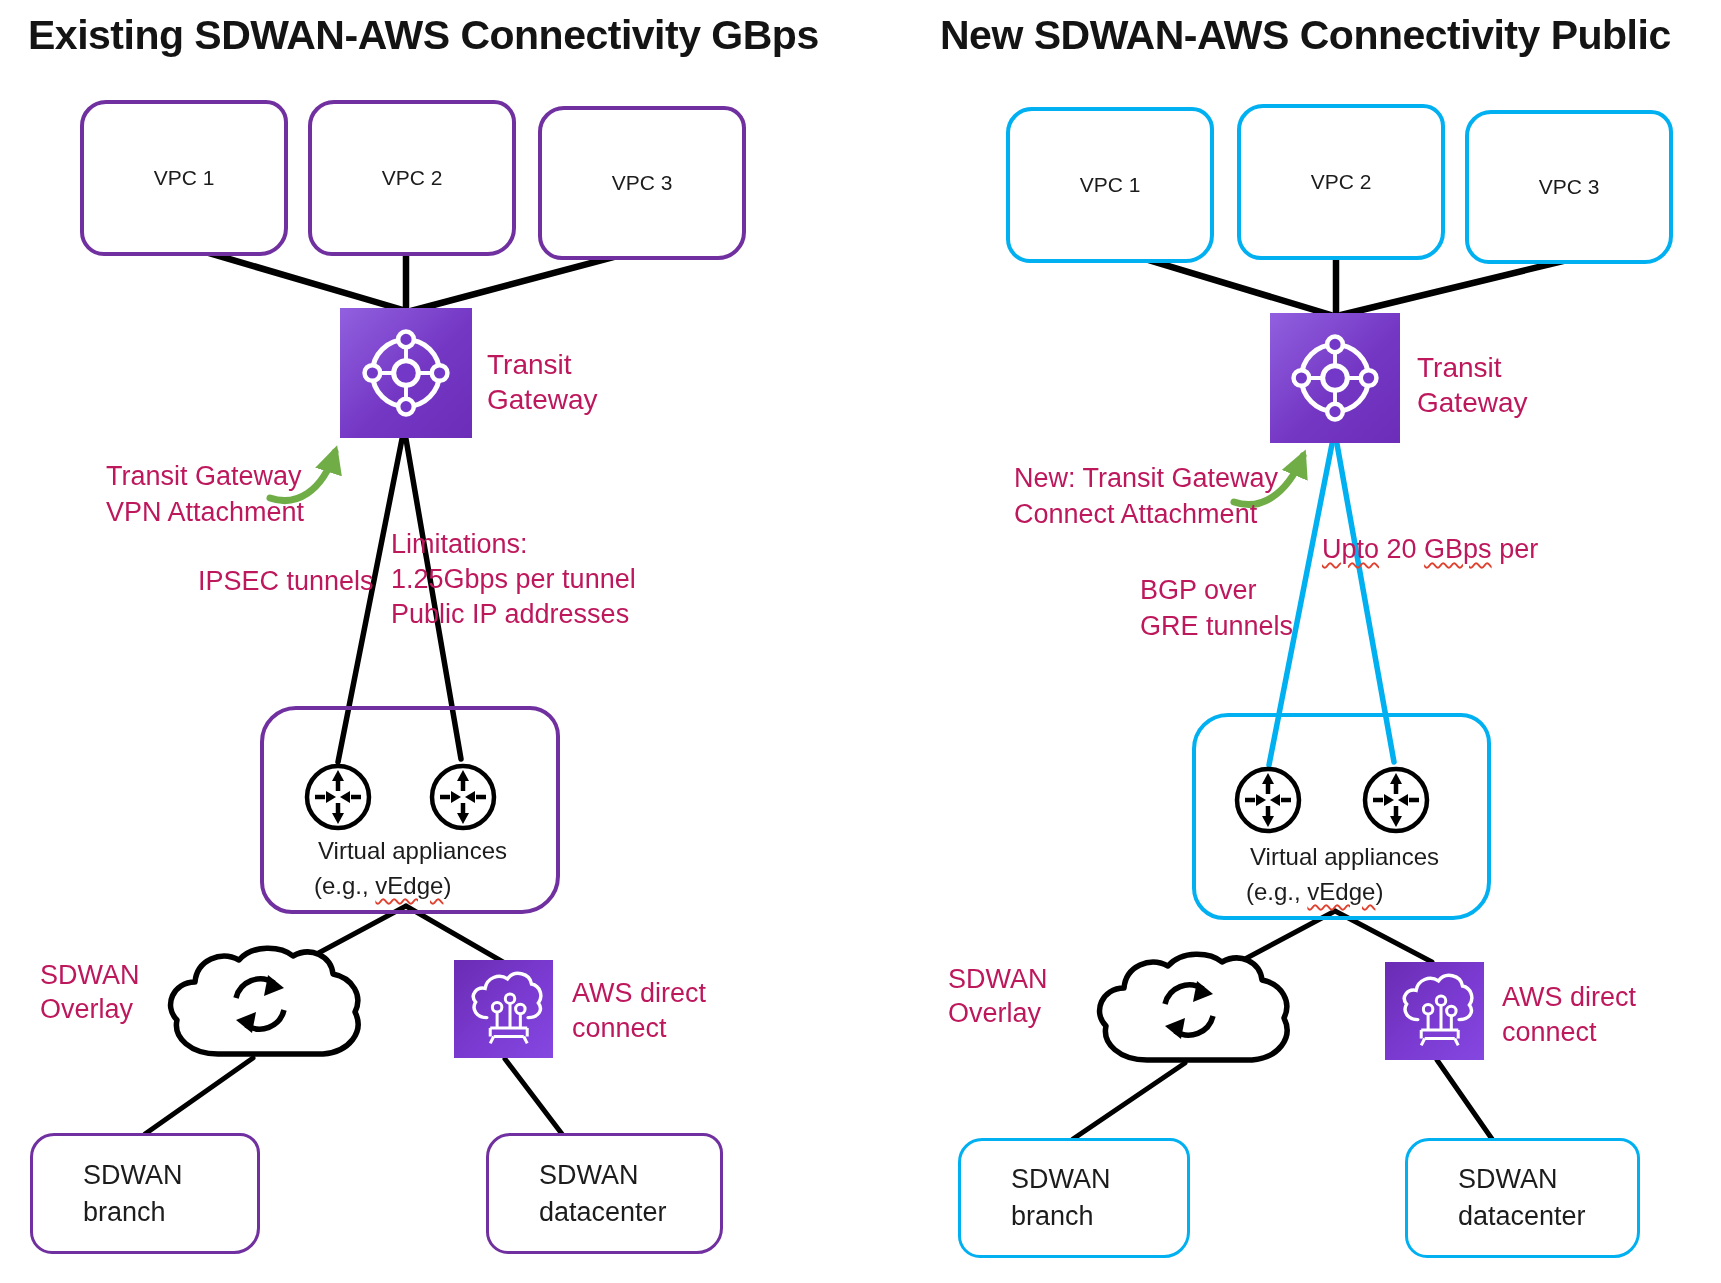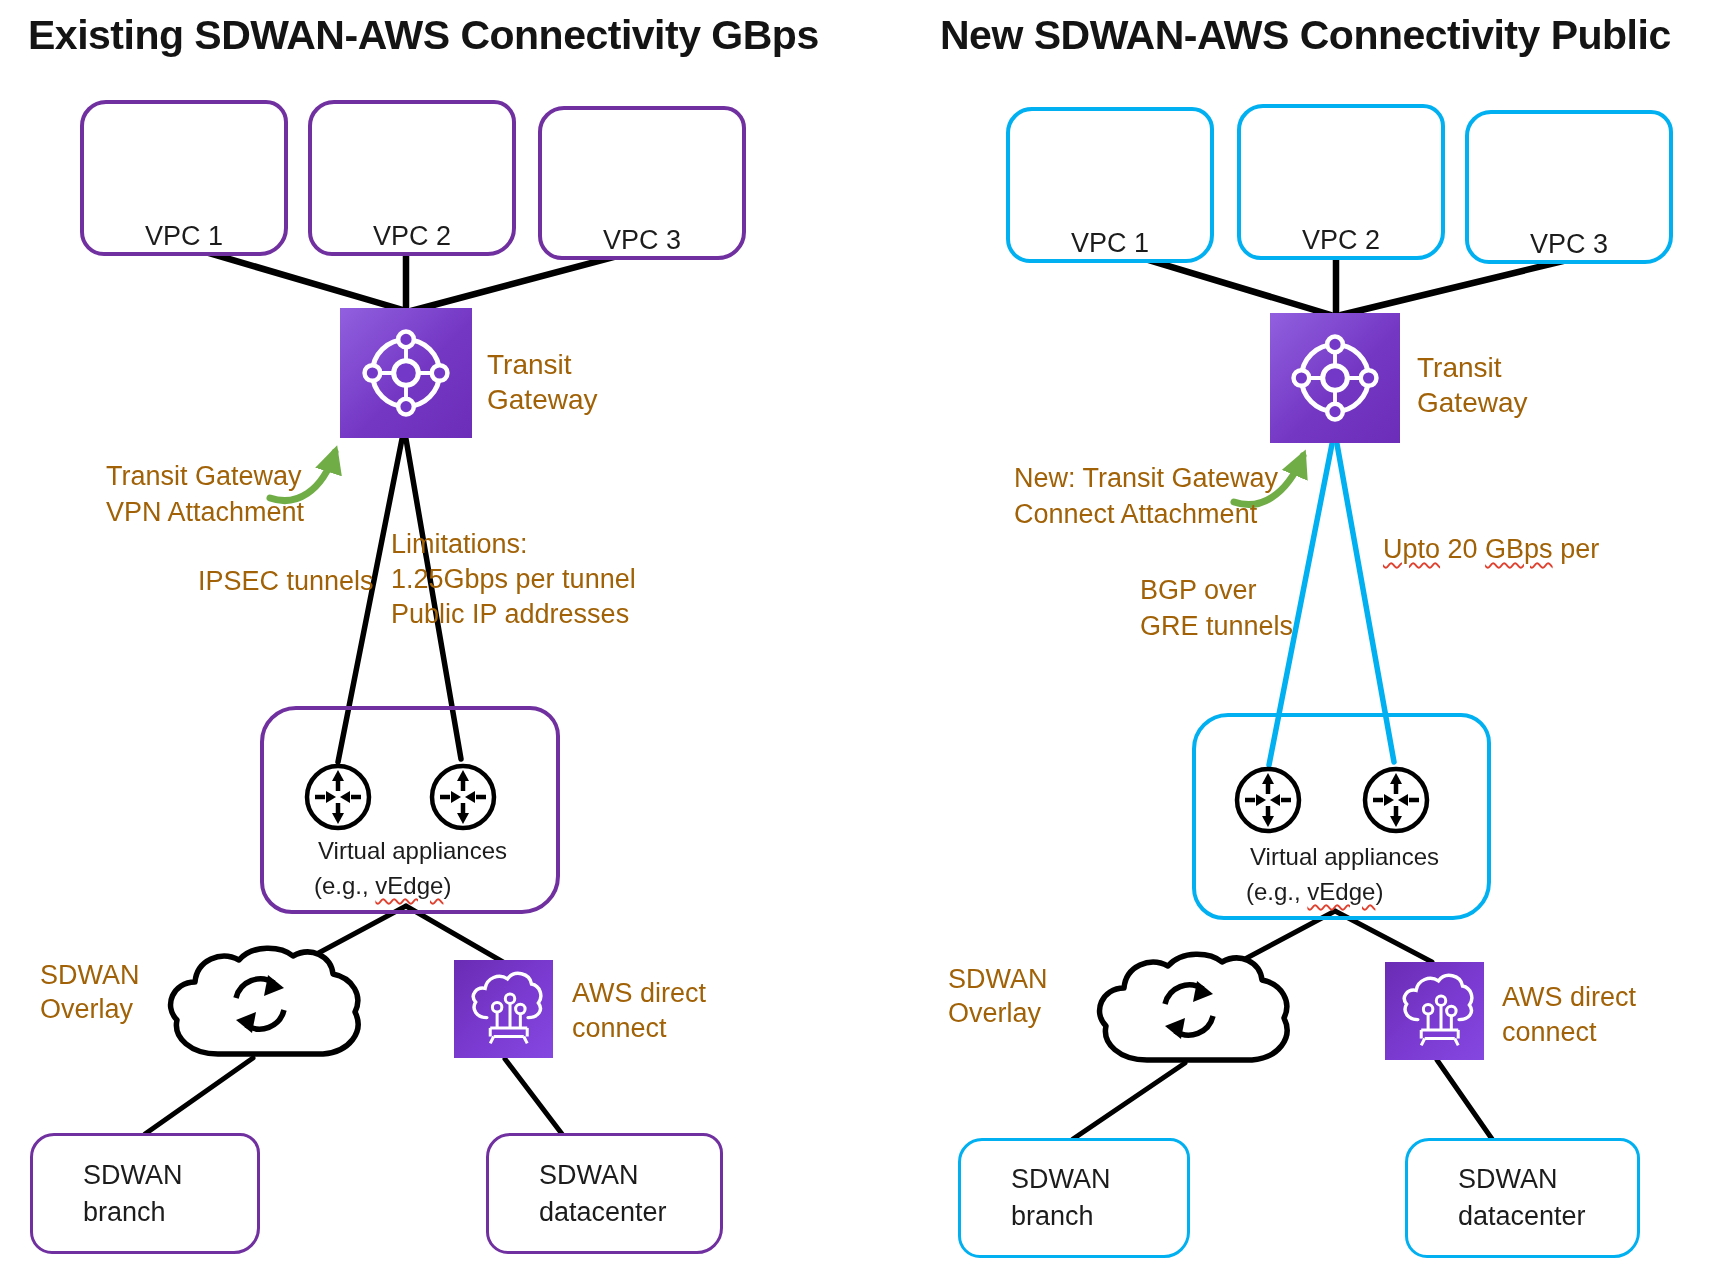--- a/index.html
+++ b/index.html
@@ -1,27 +1,27 @@
 <!DOCTYPE html>
 <html><head>
 <meta charset="utf-8">
 <style>
   html,body{margin:0;padding:0;background:#fff;}
   #canvas{position:relative;width:1721px;height:1283px;background:#fff;overflow:hidden;
           font-family:"Liberation Sans",sans-serif;color:#1c1c1c;}
   #wires{position:absolute;left:0;top:0;width:1721px;height:1283px;}
   .title{position:absolute;font-size:41px;font-weight:600;letter-spacing:-0.5px;color:#141414;white-space:nowrap;}
-  .vpc{position:absolute;border:4px solid;border-radius:26px 22px 28px 24px;display:flex;align-items:flex-end;justify-content:center;
-       font-size:27px;background:#fff;}
+  .vpc{position:absolute;border:4px solid;border-radius:26px 22px 28px 24px;display:flex;align-items:center;justify-content:center;
+       font-size:21px;background:#fff;}
   .appbox{position:absolute;border:4px solid;border-radius:36px 30px 38px 32px;background:transparent;}
   .smallbox{position:absolute;border:3.5px solid;border-radius:24px 20px 26px 22px;display:flex;flex-direction:column;justify-content:center;
        font-size:27px;line-height:37px;padding-left:50px;box-sizing:border-box;background:#fff;}
   .acc-l{border-color:#7030A0;}
   .acc-r{border-color:#00B0F0;}
-  .lab{position:absolute;font-size:27px;line-height:35px;color:#a16207;}
+  .lab{position:absolute;font-size:27px;line-height:35px;color:#be185d;}
   .pre{white-space:pre-line;}
   .tgw{position:absolute;display:flex;align-items:center;justify-content:center;}
   .tgw-l{background:linear-gradient(135deg,#9160df 0%,#7437c4 55%,#6c2eb8 100%);}
   .tgw-r{background:linear-gradient(135deg,#9160df 0%,#7437c4 55%,#6c2eb8 100%);}
   .dx{position:absolute;background:linear-gradient(135deg,#6a2cb3 0%,#7b3bd2 55%,#8447e0 100%);
       display:flex;align-items:center;justify-content:center;}
   .router{position:absolute;}
   .sq{text-decoration-line:underline;text-decoration-style:wavy;text-decoration-color:#e0412f;
       text-decoration-thickness:2px;text-underline-offset:4px;}
   .applab{position:absolute;font-size:24px;line-height:34px;}
@@ -237,21 +237,21 @@
       </svg>
     </div>
     <div class="lab pre" style="left:1417px;top:350px;font-size:28px;">Transit
 Gateway</div>
 
     <div class="lab pre" style="left:1014px;top:460px;line-height:36px;">New: Transit Gateway
 Connect Attachment</div>
     <div class="lab pre" style="left:1140px;top:572px;line-height:36px;">BGP over
 GRE tunnels</div>
 
-    <div class="lab" style="left:1383px;top:531px;line-height:37px;">
+    <div class="lab" style="left:1322px;top:531px;line-height:37px;">
       <div><span class="sq">Upto</span><span> 20 </span><span class="sq">GBps</span><span> per</span></div>
     </div>
 
     <div class="appbox acc-r" style="left:1192px;top:713px;width:291px;height:199px;"></div>
     <div class="router" style="left:1233px;top:765px;">
       <svg width="70" height="70" viewBox="-35 -35 70 70">
         <circle cx="0" cy="0" r="31" fill="#fff" stroke="#000" stroke-width="4.5"></circle>
         <g stroke="#000" stroke-width="4.5">
           <line x1="0" y1="-6" x2="0" y2="-17"></line>
             <line x1="0" y1="6" x2="0" y2="17"></line>

